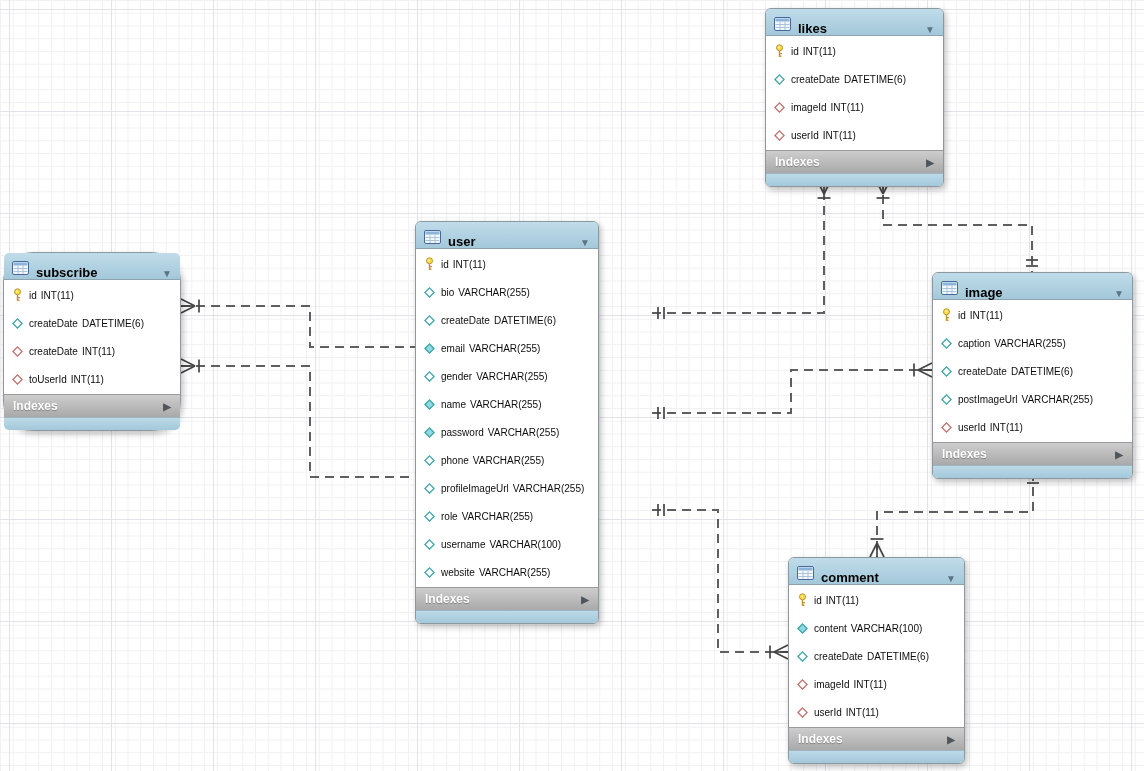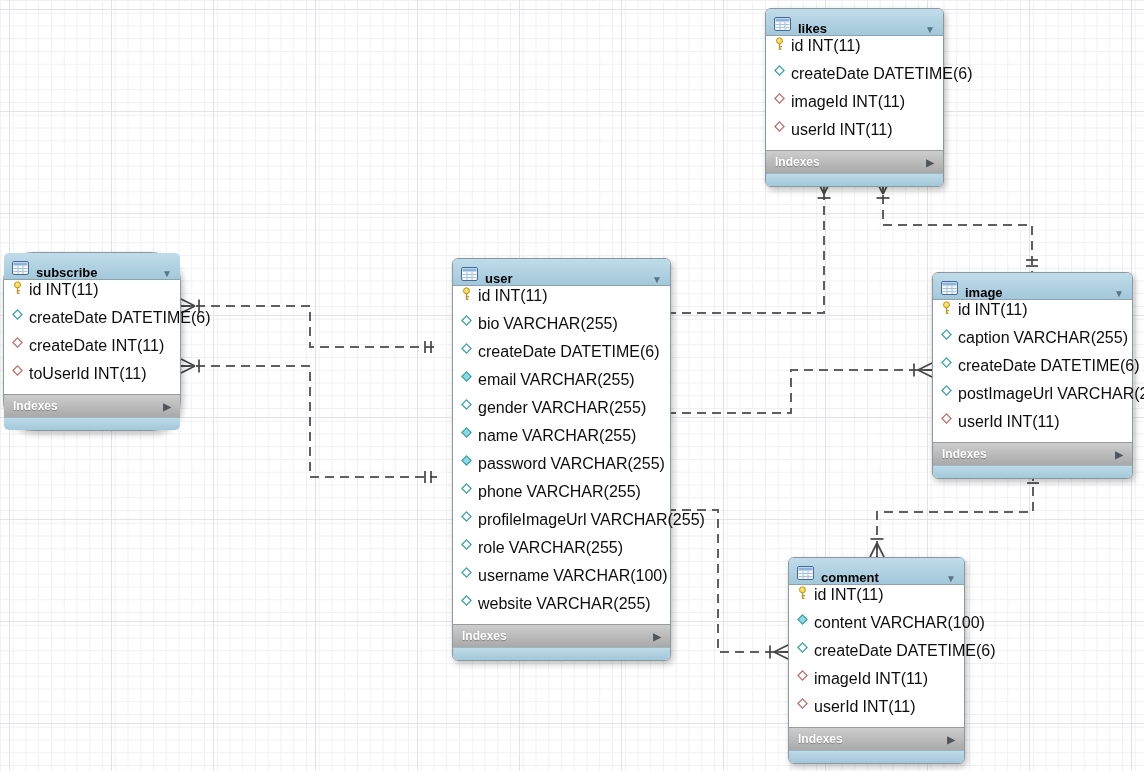--- a/index.html
+++ b/index.html
@@ -32,23 +32,23 @@
     border-bottom:1px solid #8da4b0;
     border-radius:5px 5px 0 0;
     display:flex;align-items:flex-end;
     padding:0 8px;gap:7px;
     cursor:default;
   }
   .card-title{font-weight:bold;font-size:13px;color:#000;flex:1;line-height:1;}
   .collapse-arrow{color:#5b7482;font-size:10px;line-height:1;}
   .card-body{background:#fff;padding:1px 0;}
   .col-row{
-    height:28px;display:flex;align-items:flex-start;
+    height:28px;display:flex;align-items:center;
     padding:0 7px;gap:6px;
-    font-size:16px;color:#0d0d0d;white-space:nowrap;
+    font-size:10px;color:#0d0d0d;white-space:nowrap;
   }
   .col-icon{display:inline-flex;width:12px;justify-content:center;flex:none;}
   .col-text{display:inline-flex;gap:4px;}
   .indexes-bar{
     height:22px;
     background:linear-gradient(#cdcdcd,#a9a9a9);
     border-top:1px solid #9a9a9a;
     color:#fff;font-weight:bold;font-size:12px;
     display:flex;align-items:center;
     padding:0 9px;
@@ -194,21 +194,21 @@
       <span class="col-type">INT(11)</span>
     </span>
   </div>
         </div>
     <div class="indexes-bar">
       <span>Indexes</span>
       <span class="indexes-arrow">▶</span>
     </div>
     <div class="card-footer-strip"></div>
   </div>
-      <div class="table-card" style="left: 452px; top: 221px; width: 219px; margin-top: 37px;">
+      <div class="table-card" style="left: 415px; top: 221px; width: 184px;">
     <div class="card-header">
       <span class="hdr-icon"><svg width="17" height="14" viewBox="0 0 17 14">
               <rect x="0.5" y="0.5" width="16" height="13" rx="1.5" fill="#f4f8fc" stroke="#46689b"></rect>
               <rect x="1.5" y="1.5" width="14" height="3" fill="#8cb3d9"></rect>
               <line x1="6" y1="4.5" x2="6" y2="13" stroke="#aac3dc"></line>
               <line x1="11" y1="4.5" x2="11" y2="13" stroke="#aac3dc"></line>
               <line x1="1.5" y1="7.5" x2="15.5" y2="7.5" stroke="#aac3dc"></line>
               <line x1="1.5" y1="10.5" x2="15.5" y2="10.5" stroke="#aac3dc"></line>
             </svg></span>
       <span class="card-title">user</span>

